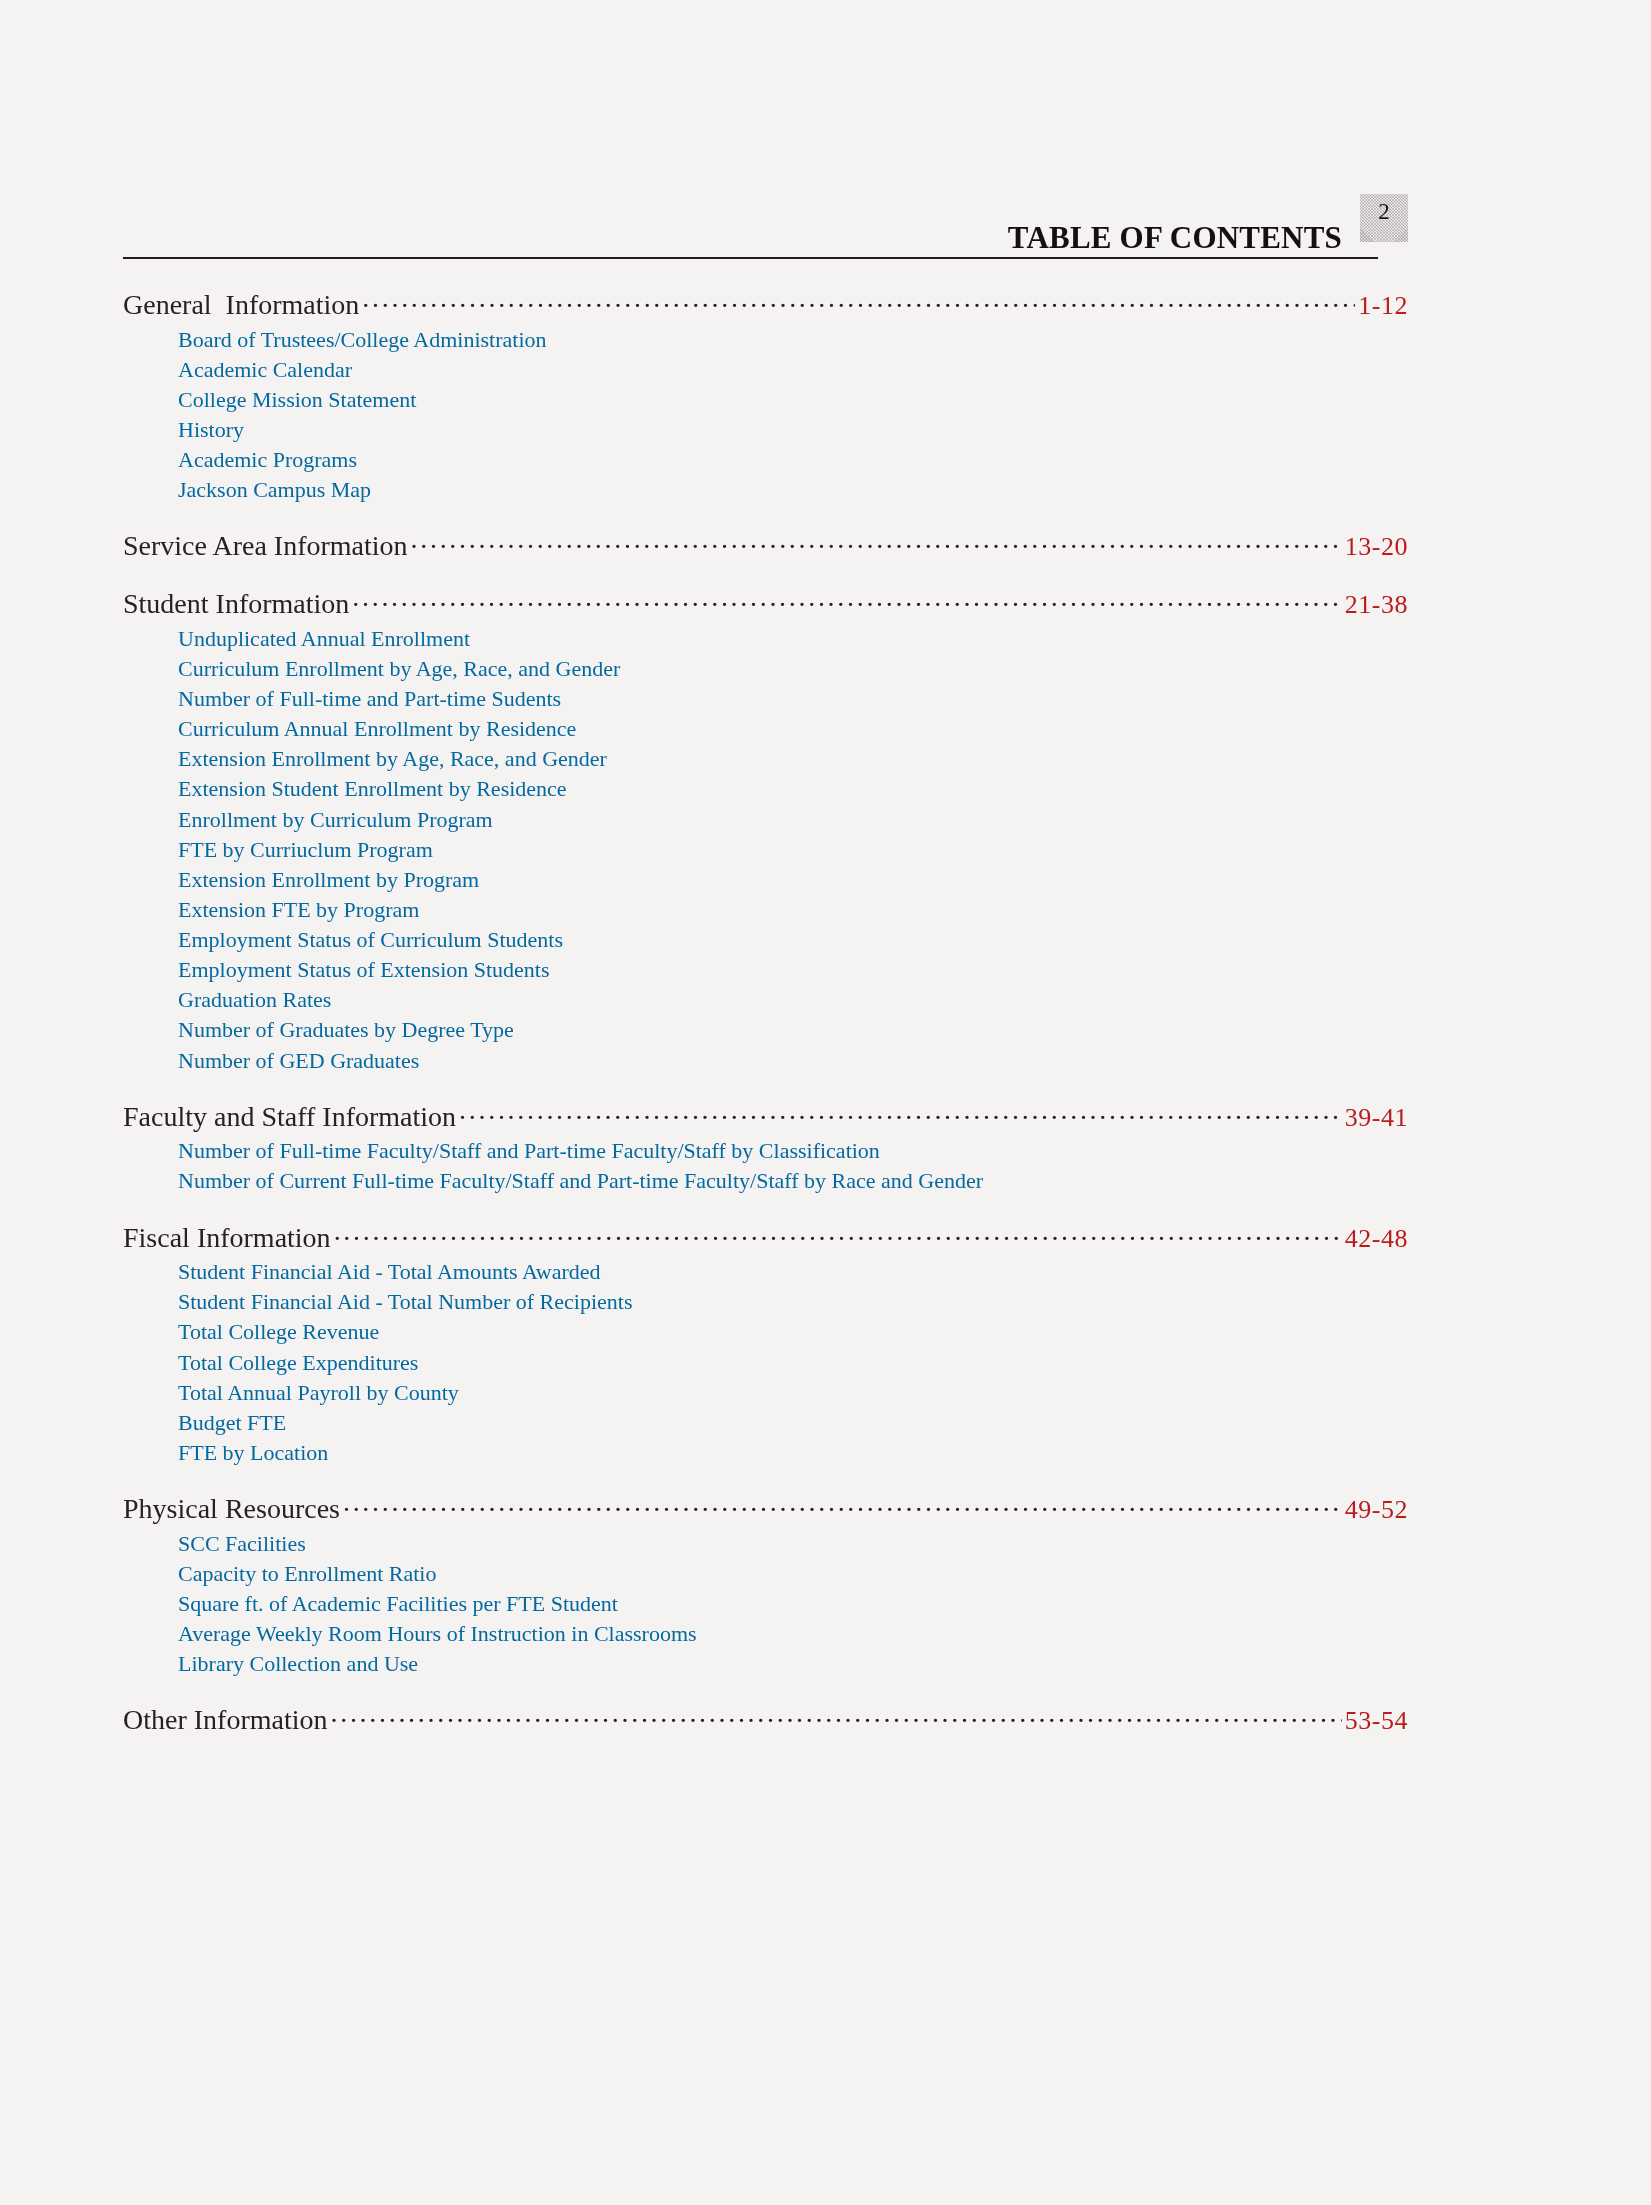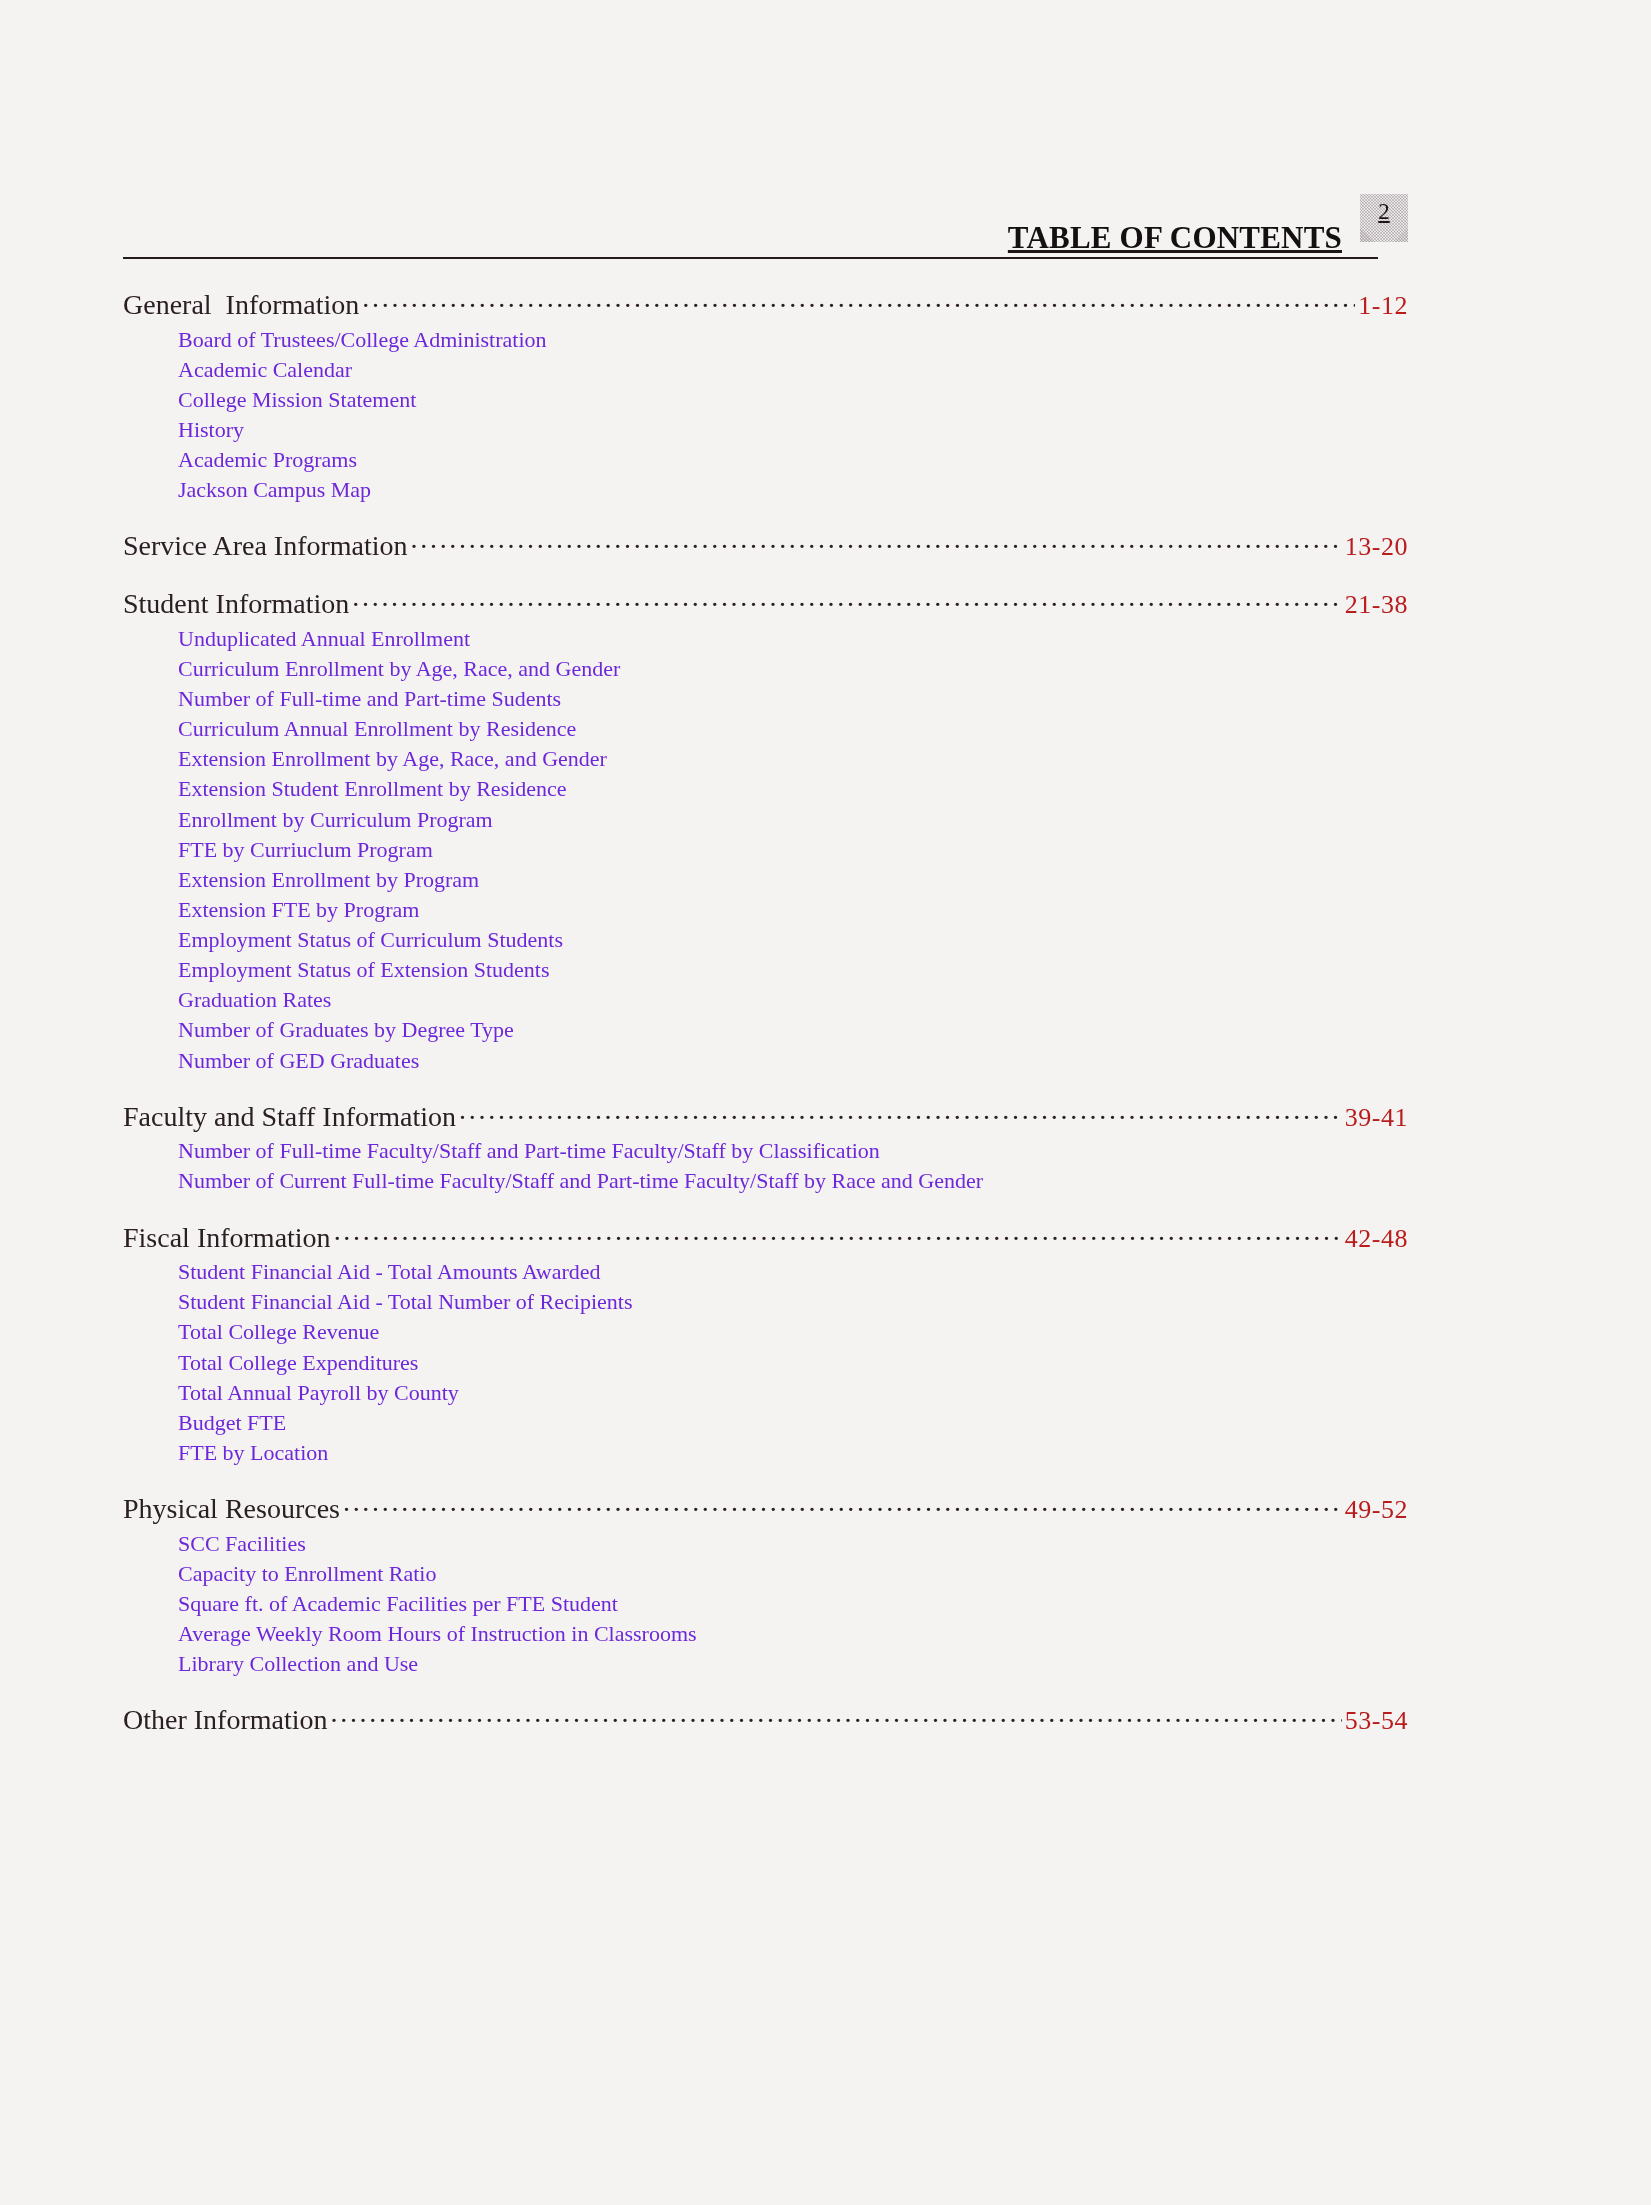--- a/index.html
+++ b/index.html
@@ -23,21 +23,20 @@
     position: absolute;
     left: 123px;
     top: 197px;
     width: 1285px;
   }
   .header-row {
     display: flex;
     align-items: flex-end;
     justify-content: flex-end;
     height: 56px;
-    text-decoration: underline;
   }
   .toc-title {
     font-weight: bold;
     font-size: 31px;
     letter-spacing: 0.2px;
     line-height: 1;
     white-space: nowrap;
     padding-right: 18px;
     color: #140f11;
   }
@@ -116,21 +115,21 @@
     color: #b91c1c;
   }
 
   .subitems {
     margin-top: 3px;
     padding-left: 55px;
   }
   .subitem {
     font-size: 22px;
     line-height: 1.37;
-    color: #6d28d9;
+    color: #0369a1;
     white-space: nowrap;
   }
 </style>
 </head>
 <body>
 
 <div class="page">
 
   <div class="header">
     <div class="header-row">

